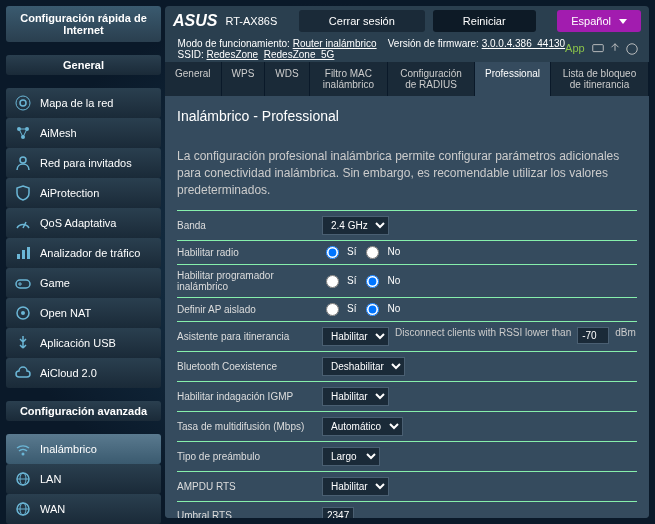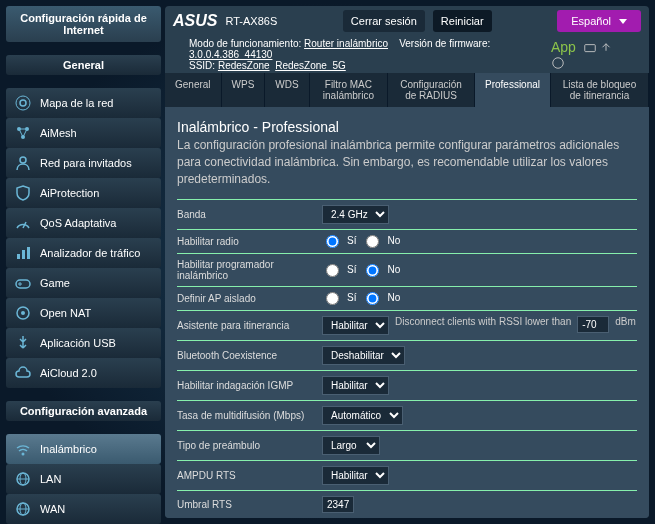--- a/index.html
+++ b/index.html
@@ -4,32 +4,32 @@
 <style>
 *{margin:0;padding:0;box-sizing:border-box;font-family:Arial,sans-serif}
 body{background:#0a1929;width:655px;height:524px;overflow:hidden;position:relative}
 .outer{position:absolute;inset:0;background:radial-gradient(ellipse at center,#1a3a52 0%,#0a1929 70%);border-radius:8px;padding:6px}
 .container{display:flex;height:100%;gap:4px}
 .sidebar{width:155px;display:flex;flex-direction:column;gap:13px}
 .main{flex:1;background:#2a3f4f;border-radius:4px;display:flex;flex-direction:column;overflow:hidden}
 .topbar{display:flex;align-items:center;padding:4px 8px;gap:8px}
 .logo{color:#fff;font-size:16px;font-weight:bold;font-style:italic}
 .model{color:#fff;font-size:11px}
-.btn{background:#1a2a38;color:#fff;border:none;padding:5px 8px;border-radius:3px;font-size:11px;cursor:pointer}
+.btn{background:#1a2a38;color:#fff;border:none;padding:5px 30px;border-radius:3px;font-size:11px;cursor:pointer}
 .btn-dark{background:#0d1a26}
 .lang{background:#a21caf;color:#fff;padding:5px 14px;border-radius:3px;font-size:11px;display:flex;align-items:center;gap:8px;cursor:pointer}
-.infobar{padding:2px 24px;color:#fff;font-size:10px;display:flex;justify-content:flex-end;align-items:center}
+.infobar{padding:2px 10px;color:#fff;font-size:10px;display:flex;justify-content:flex-end;align-items:center}
 .infobar a{color:#fff;text-decoration:underline}
-.app-link{color:#8bc34a;font-size:14px;margin-right:4px}
+.app-link{color:#8bc34a;font-size:11px;margin-right:4px}
 .icon-sm{width:14px;height:14px;display:inline-block;vertical-align:middle}
 .tabs{display:flex;background:#1a2a38}
 .tab{padding:6px 10px;color:#ccc;font-size:10px;text-align:center;cursor:pointer;border-right:1px solid #0a1929}
 .tab.active{background:#354b5e;color:#fff}
 .content{flex:1;padding:12px;color:#fff;overflow-y:auto;background:#354b5e}
-.content h2{font-size:14px;margin-bottom:2px;font-weight:normal}
+.content h2{font-size:14px;margin-bottom:24px;font-weight:normal}
 .desc{font-size:12px;color:#ccc;margin-bottom:12px;line-height:1.4}
 .row{display:flex;align-items:center;padding:5px 0;border-top:1px solid #86efac;font-size:10px}
 .row-label{width:145px;color:#ddd}
 .row-ctrl{flex:1;display:flex;align-items:flex-start;gap:6px}
 select{background:#1a2a38;color:#fff;border:1px solid #4a5f72;padding:2px 4px;font-size:10px;min-width:58px}
 input[type=text]{background:#1a2a38;color:#fff;border:1px solid #4a5f72;padding:2px 4px;font-size:10px;width:32px}
 input[type=radio]{margin:0 2px 0 4px}
 .radio-lbl{font-size:10px}
 .side-item{background:linear-gradient(180deg,#2a3f4f 0%,#1a2a38 100%);border-radius:3px;padding:6px 8px;display:flex;align-items:center;gap:8px;color:#fff;font-size:11px;cursor:pointer}
 .side-item.selected{background:linear-gradient(180deg,#5a7a8f 0%,#3a5a6f 100%)}

